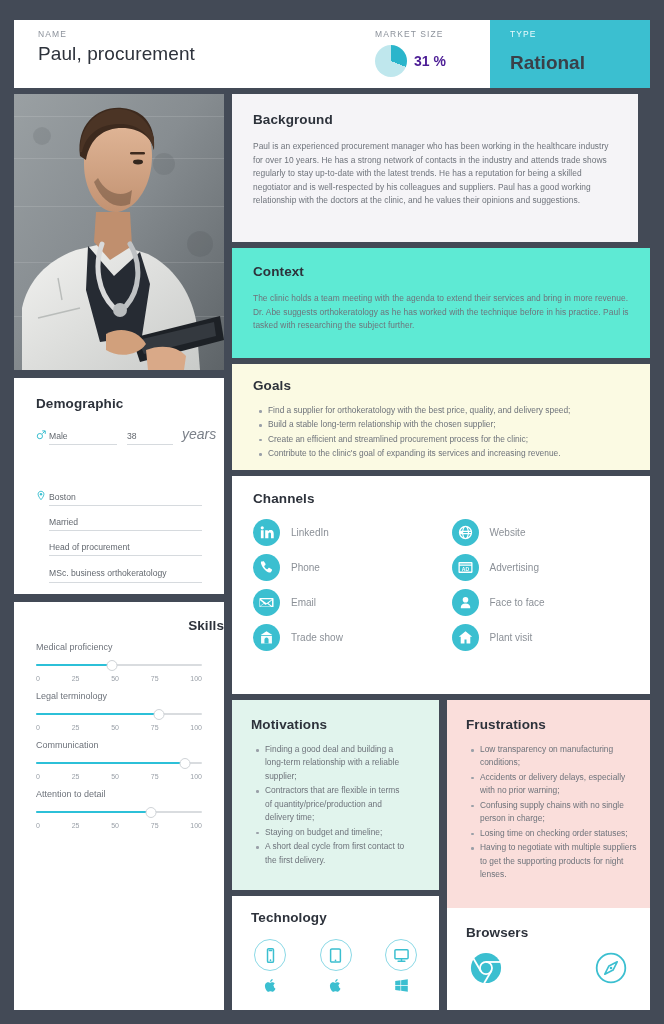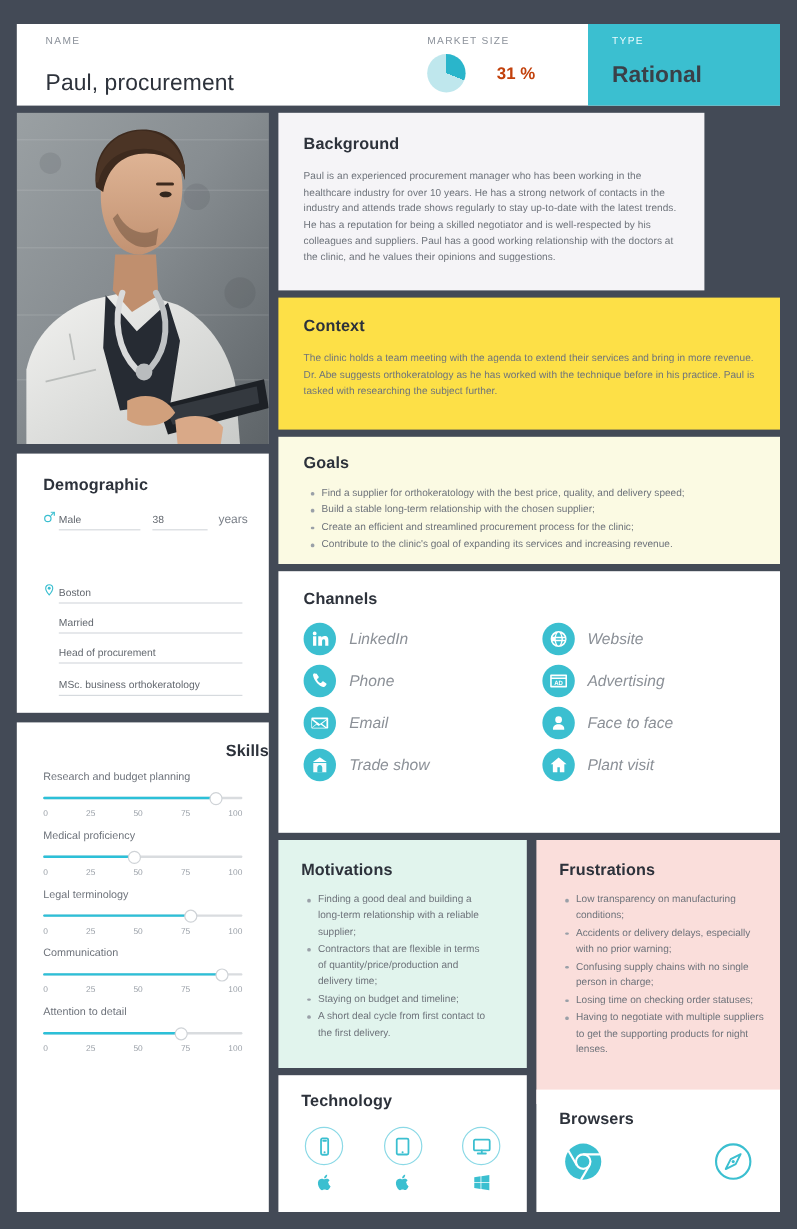--- a/index.html
+++ b/index.html
@@ -15,33 +15,33 @@
   .header {
     position: absolute; left: 14px; top: 20px; width: 636px; height: 68px;
     background: #ffffff; display: flex; align-items: stretch;
   }
   .hdr-name { flex: 1 1 auto; padding: 9px 0 0 24px; }
   .hdr-kicker {
     font-size: 8.5px; letter-spacing: 1.1px; color: #8c929b; font-weight: 400;
     text-transform: uppercase;
   }
   .hdr-value-name {
-    font-size: 19px; color: #2d323b; margin-top: 20px; font-weight: 400;
+    font-size: 19px; color: #2d323b; margin-top: 4px; font-weight: 400;
     letter-spacing: .1px;
   }
   .hdr-market { width: 115px; padding: 9px 0 0 0; position: relative; }
   .pie-row { display: flex; align-items: center; margin-top: 6px; }
   .pie {
     width: 32px; height: 32px; border-radius: 50%;
     background: conic-gradient(#2ab5cb 0 31%, #bfe7ed 31% 100%);
     flex: 0 0 auto;
   }
-  .pie-pct { font-size: 14px; font-weight: bold; color: #c2410c; margin-left: 26px; }
+  .pie-pct { font-size: 14px; font-weight: bold; color: #4c1d95; margin-left: 7px; }
   .hdr-type {
-    width: 160px; background: #3bbfd0; padding: 9px 0 0 20px; margin-left: 19px;
+    width: 160px; background: #3bbfd0; padding: 9px 0 0 20px;
   }
   .hdr-type .hdr-kicker { color: #eafbfd; }
   .hdr-type-value {
     font-size: 19px; font-weight: bold; color: #3a4048; margin-top: 13px;
   }
 
   
   .card { position: absolute; background: #ffffff; }
   .card-title {
     font-size: 13.5px; font-weight: bold; color: #2d323b; letter-spacing: .1px;
@@ -71,21 +71,21 @@
   .demographic .card-title { margin: 18px 0 0 22px; }
   .demo-rows { margin: 15px 0 0 22px; }
   .demo-row { display: flex; align-items: flex-end; margin-bottom: 11px; }
   .demo-field {
     border-bottom: 1px solid #d6dade; padding-bottom: 3px;
     font-size: 8.6px; color: #63686f;
   }
   .demo-icon { width: 13px; flex: 0 0 13px; color: #3bbfd0; font-size: 10px; line-height: 1; padding-bottom: 3px; }
   .f-gender { width: 68px; }
   .f-age { width: 46px; margin-left: 10px; }
-  .lbl-years { font-size: 10px; color: #7b8089; margin-left: 9px; padding-bottom: 3px; }
+  .lbl-years { font-size: 14px; color: #7b8089; margin-left: 9px; padding-bottom: 3px; font-style: italic; }
   .f-wide { width: 153px; margin-top: 36px; }
   .f-wide2 { width: 153px; margin-left: 13px; }
   .f-multiline { line-height: 1.45; }
 
   
   .skills { left: 14px; top: 602px; width: 210px; height: 408px; }
   .skills .card-title { margin: 16px 0 0 22px; text-align: right; }
   .skill-list { margin: 8px 22px 0 22px; }
   .skill { margin-bottom: 8px; }
   .skill-label {
@@ -100,45 +100,45 @@
     position: absolute; top: 4px; left: 0; height: 2px; background: #2cc0d8; border-radius: 2px;
   }
   .knob {
     position: absolute; top: 0px; width: 11px; height: 11px; border-radius: 50%;
     background: #ffffff; border: 1.4px solid #cfd3d7; transform: translateX(-50%);
   }
   .ticks { display: flex; justify-content: space-between; margin-top: 4px; }
   .ticks span { font-size: 7px; color: #9aa0a8; }
 
   
-  .background { left: 232px; top: 94px; width: 355px; height: 148px; background: #f5f4f7; }
+  .background { left: 232px; top: 94px; width: 406px; height: 148px; background: #f5f4f7; }
   .background .card-title { margin: 18px 0 0 21px; }
   .background .body-text { margin: 13px 21px 0 21px; }
 
-  .context { left: 232px; top: 248px; width: 418px; height: 110px; background: #fde047; }
+  .context { left: 232px; top: 248px; width: 418px; height: 110px; background: #5eead4; }
   .context .card-title { margin: 16px 0 0 21px; }
   .context .body-text { margin: 13px 21px 0 21px; }
 
   .goals { left: 232px; top: 364px; width: 418px; height: 106px; background: #fbfae3; }
   .goals .card-title { margin: 14px 0 0 21px; }
   .goals ul { margin: 11px 18px 0 25px; }
 
   .channels { left: 232px; top: 476px; width: 418px; height: 218px; }
   .channels .card-title { margin: 15px 0 0 21px; }
   .chan-grid {
     margin: 13px 0 0 21px; display: grid; grid-template-columns: 1fr 1fr;
     row-gap: 8px;
   }
   .chan-item { display: flex; align-items: center; }
   .chan-circle {
     width: 27px; height: 27px; border-radius: 50%; background: #3bbfd0;
     display: flex; align-items: center; justify-content: center; flex: 0 0 27px;
   }
   .chan-circle svg { width: 15px; height: 15px; fill: #ffffff; }
-  .chan-label { font-size: 13px; color: #8b9097; margin-left: 11px; font-style: italic; }
+  .chan-label { font-size: 10px; color: #8b9097; margin-left: 11px; }
 
   .motivations {
     left: 232px; top: 700px; width: 207px; height: 190px; background: #e1f4ed;
   }
   .motivations .card-title { margin: 17px 0 0 19px; }
   .motivations ul { margin: 11px 32px 0 22px; }
   .frustrations {
     left: 447px; top: 700px; width: 203px; height: 220px; background: #fadedb;
   }
   .frustrations .card-title { margin: 17px 0 0 19px; }
@@ -283,35 +283,20 @@
       <div class="demo-row">
         <span class="demo-field f-wide2 f-multiline">MSc. business orthokeratology</span>
       </div>
     </div>
   </div>
 
   <div class="card skills">
     <div class="card-title">Skills</div>
     <div class="skill-list">
         <div class="skill">
-          <div class="skill-label">Research and budget planning</div>
-          <div class="slider">
-            <div class="track"></div>
-            <div class="fill" style="width:87%"></div>
-            <div class="knob" style="left:87%"></div>
-          </div>
-          <div class="ticks">
-            <span>0</span>
-            <span>25</span>
-            <span>50</span>
-            <span>75</span>
-            <span>100</span>
-          </div>
-        </div>
-        <div class="skill">
           <div class="skill-label">Medical proficiency</div>
           <div class="slider">
             <div class="track"></div>
             <div class="fill" style="width:46%"></div>
             <div class="knob" style="left:46%"></div>
           </div>
           <div class="ticks">
             <span>0</span>
             <span>25</span>
             <span>50</span>

